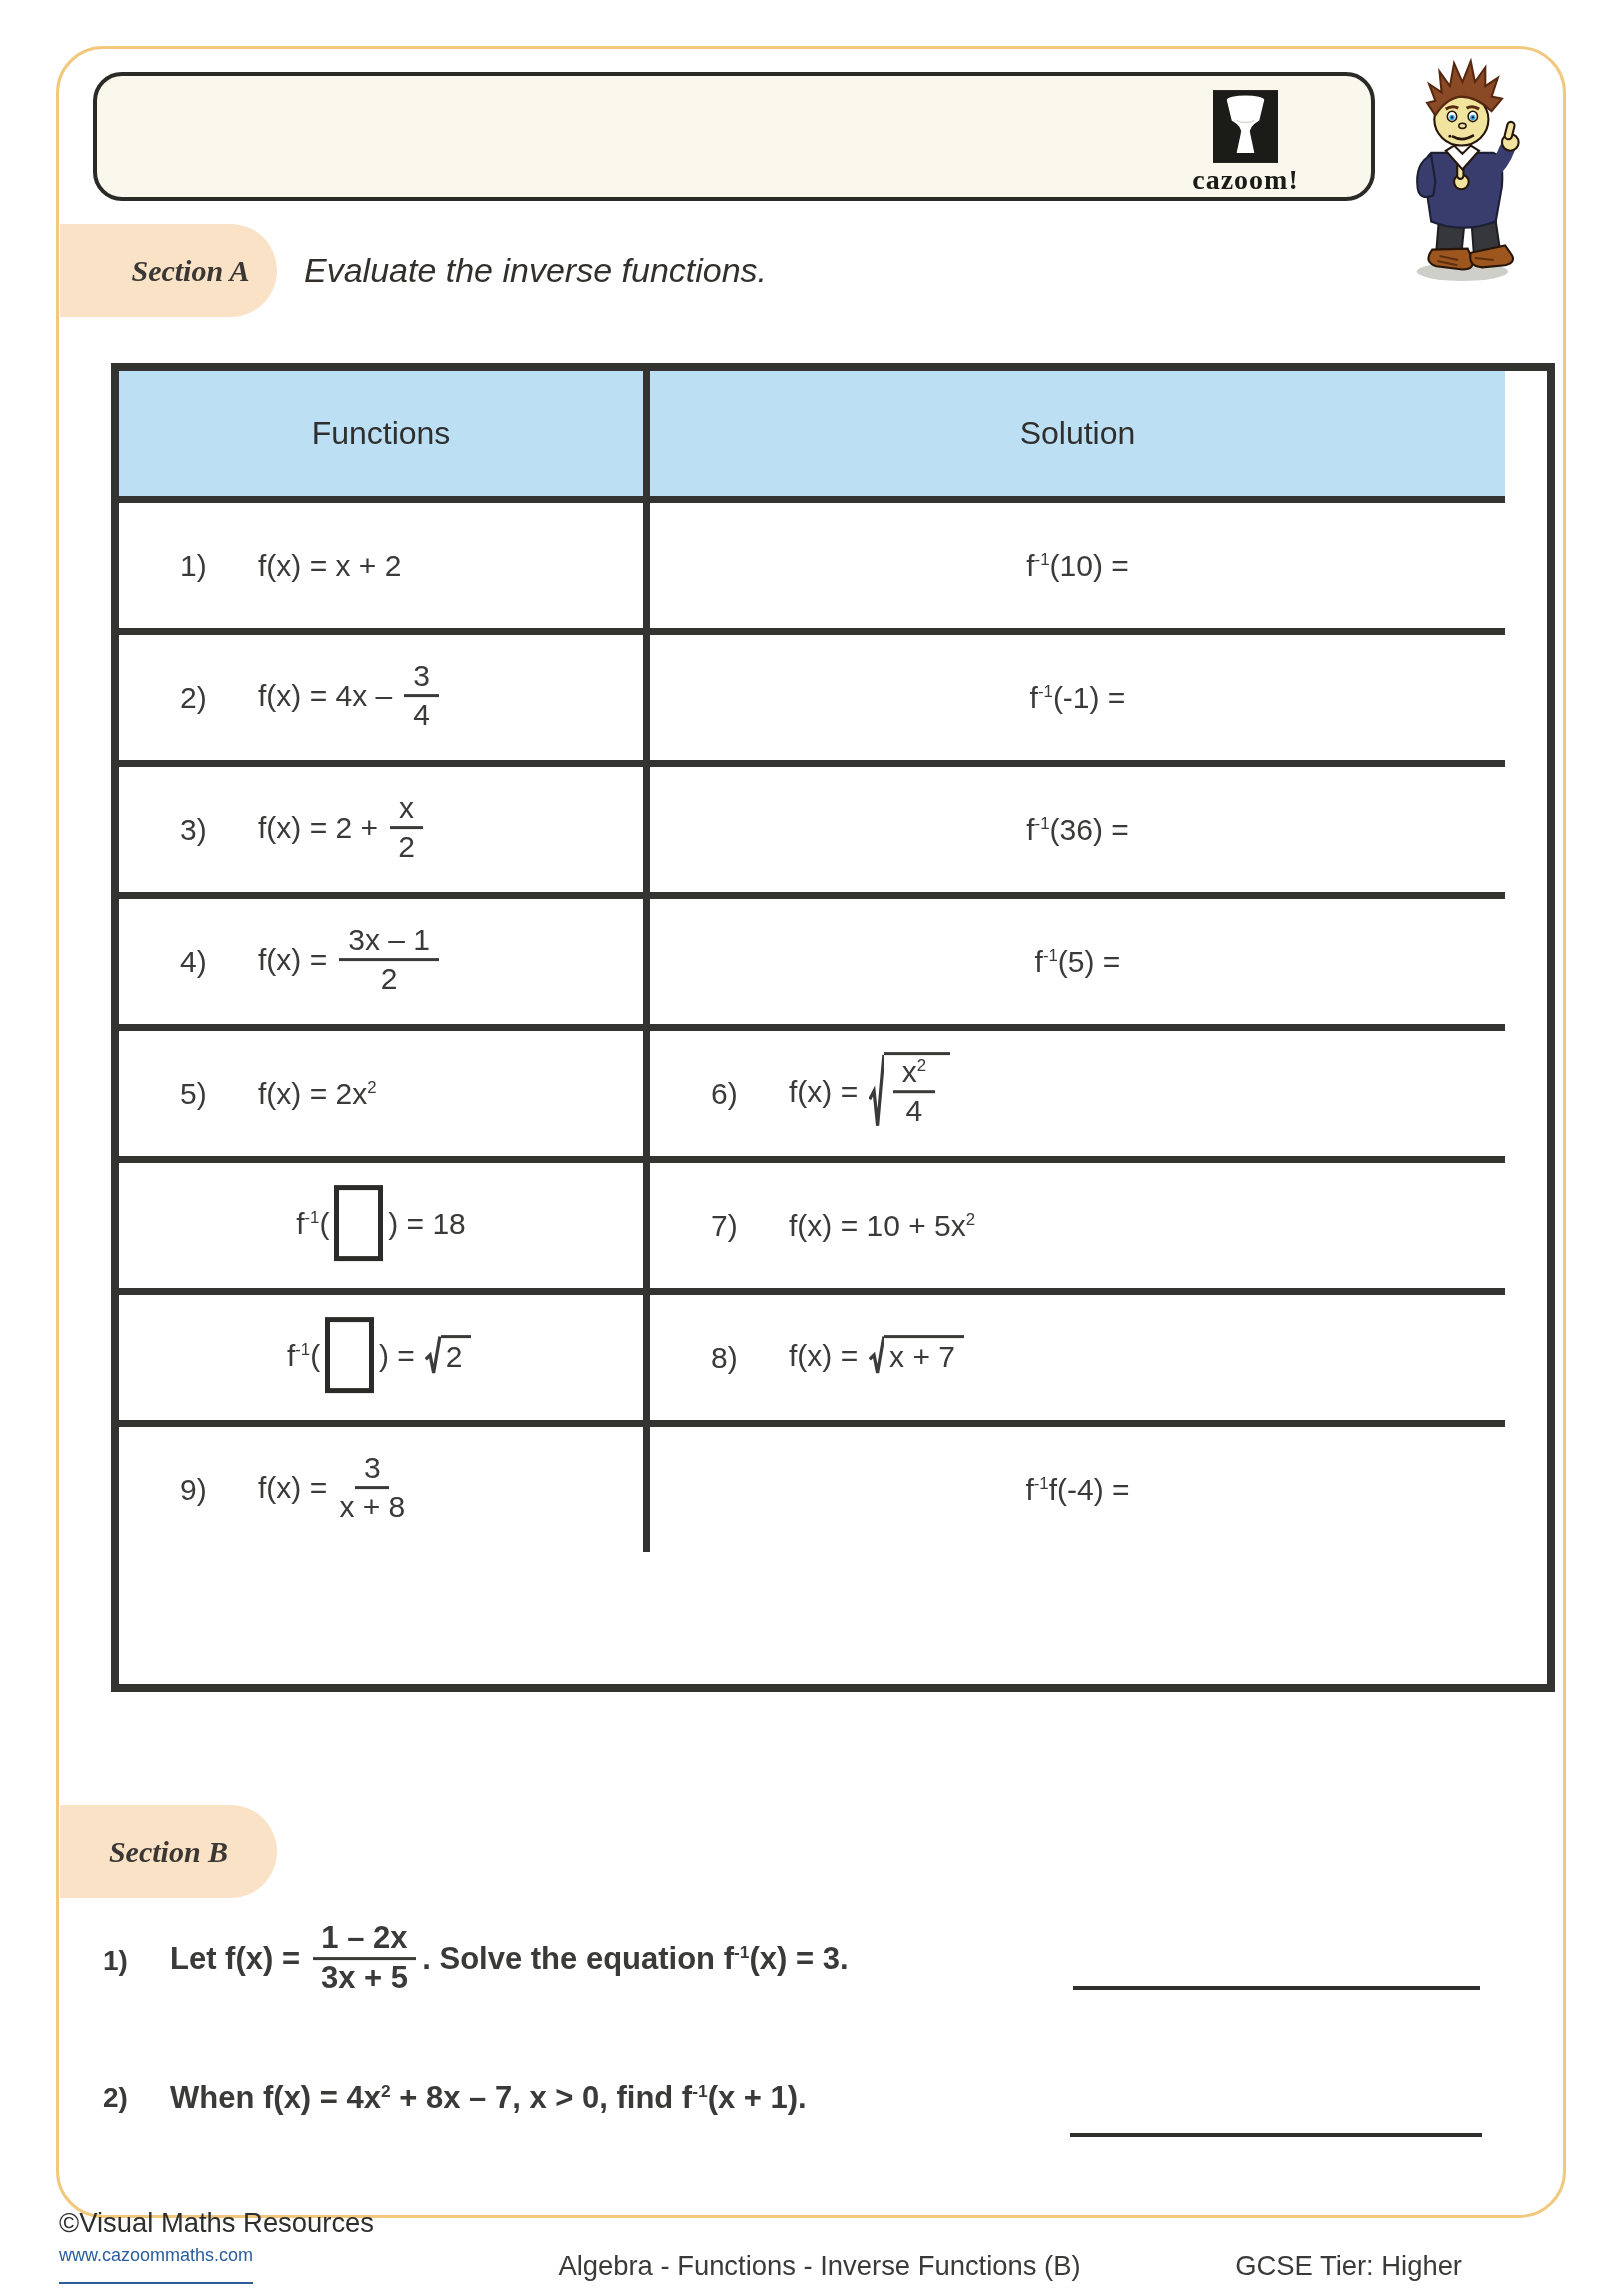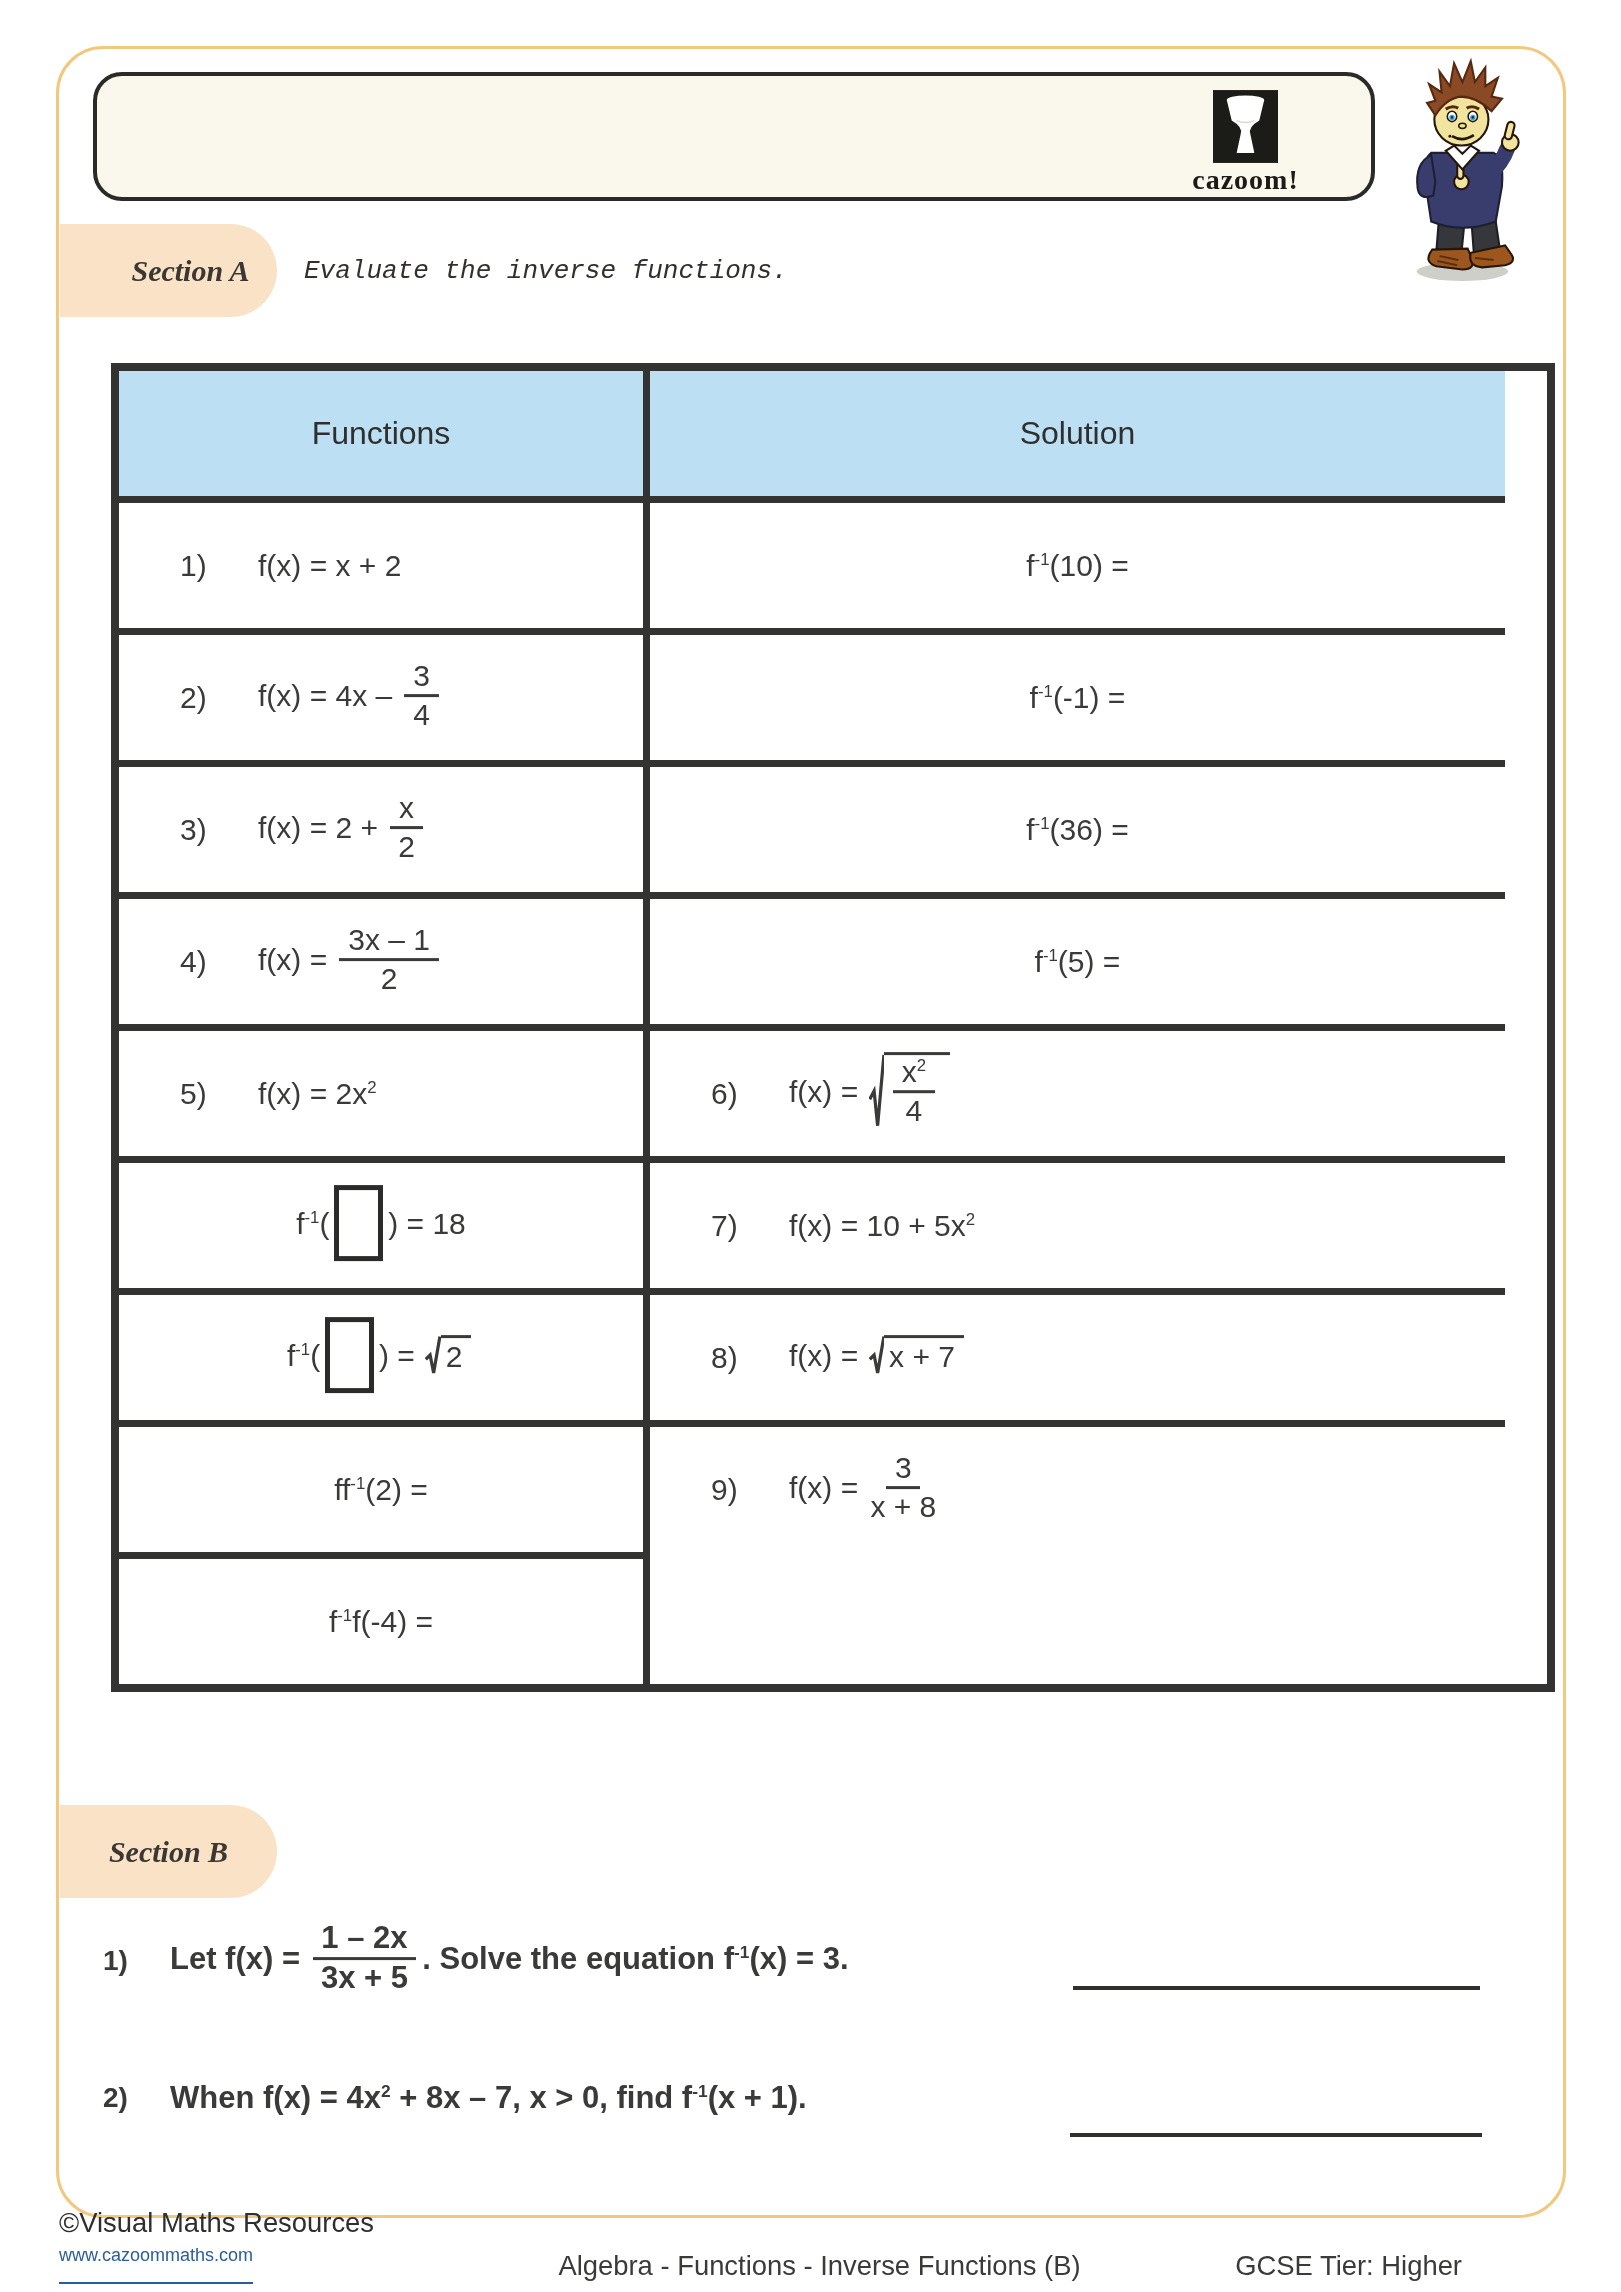--- a/index.html
+++ b/index.html
@@ -35,21 +35,21 @@
   
   .badge{
     position:absolute;left:60px;width:217px;height:93px;background:var(--peach);
     border-radius:0 47px 47px 0;display:flex;align-items:center;justify-content:center;
   }
   .badge-a{top:224px;padding-left:44px;}
   .badge-b{top:1805px;}
   .badge span{font-family:"Liberation Serif","DejaVu Serif",serif;font-style:italic;font-weight:bold;font-size:30px;color:#3B3734;}
   .instruction{
     position:absolute;left:304px;top:224px;height:93px;display:flex;align-items:center;
-    font-family:Liberation Mono, monospace;font-style:italic;font-size:26px;color:#33302C;
+    font-family:Liberation Sans, sans-serif;font-style:italic;font-size:34px;color:#33302C;
   }
   
   .tbl{
     position:absolute;left:111px;top:363px;width:1444px;
     border:8.8px solid var(--tb);background:#fff;
     display:grid;grid-template-columns:531px 855px;
     grid-template-rows:125px repeat(9,132px);
     font-weight:normal;font-size:30px;color:#3A3A38;
   }
   .cell{display:flex;align-items:center;background:#fff;}
@@ -226,23 +226,20 @@
 
   <div class="cell fcell">
       <span class="qnum">8)</span>
       <span class="math">f(x) = <span class="sqrt">
           <svg viewBox="0 0 20 28" preserveAspectRatio="none" class="rad">
             <path d="M1 17 L6.5 14 L11 26.5 L19 1" vector-effect="non-scaling-stroke"></path>
           </svg>
           <span class="sq-body">x + 7</span>
         </span></span>
     </div>
-  <div class="cell scell">
-      <span class="math">ff<sup>-1</sup>(2) =</span>
-    </div>
 
   <div class="cell fcell">
       <span class="qnum">9)</span>
       <span class="math">f(x) = <span class="frac">
           <span class="fn">3</span>
           <span class="fd">x + 8</span>
         </span></span>
     </div>
   <div class="cell scell">
       <span class="math">f<sup>-1</sup>f(-4) =</span>

